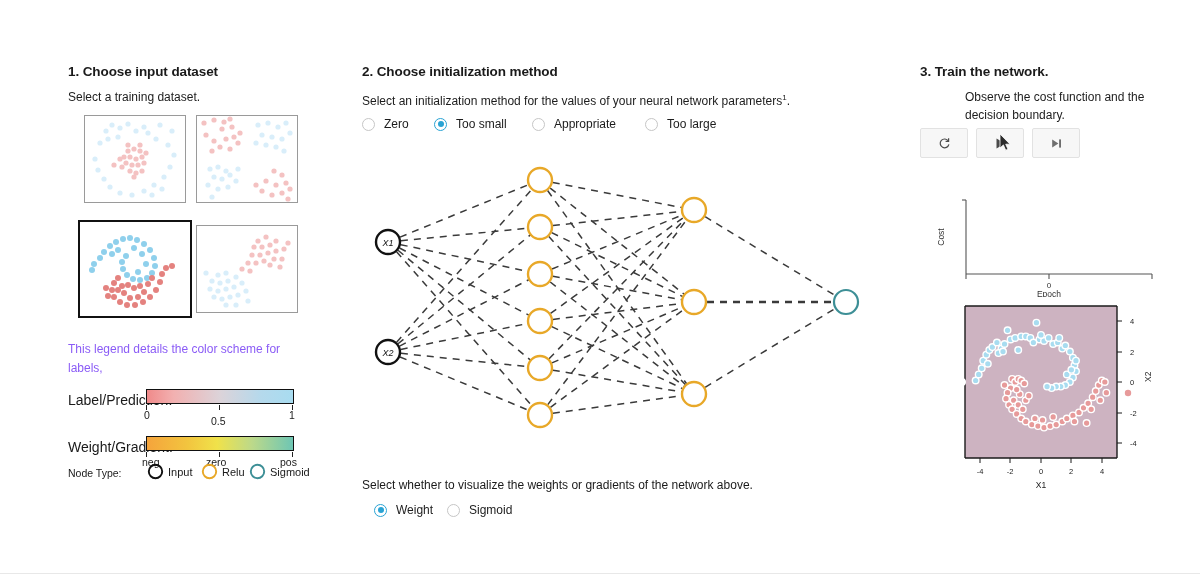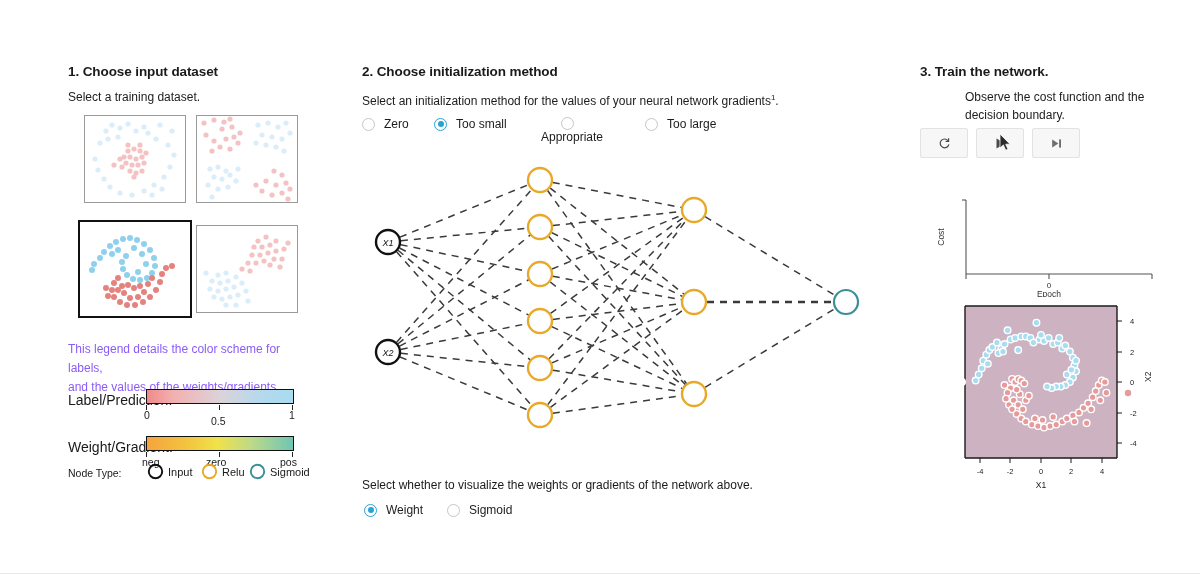--- a/index.html
+++ b/index.html
@@ -358,21 +358,20 @@
             <circle cx="10" cy="48" r="2.6"></circle>
               <circle cx="52" cy="76" r="2.6"></circle>
           </g>
         </svg>
         <div class="frame"></div>
       </div>
     </div>
 
     <div class="legend-text">
       <div>This legend details the color scheme for labels,</div>
-      <div>and the values of the weights/gradients.</div>
     </div>
 
     <div class="legend-row-label" style="left:0; top:392px;">Label/Prediction:</div>
     <div class="cbar label-bar"></div>
     <div class="tickrow ticks-label">
       <div class="tickmark" style="left:0px; top:-1px;"></div>
       <div class="tickmark" style="left:73px; top:-1px;"></div>
       <div class="tickmark" style="left:146px; top:-1px;"></div>
       <span class="t-l" style="top:3px;">0</span>
       <span style="left:65px; top:3px;margin-top:6px;">0.5</span>
@@ -408,31 +407,31 @@
         <svg class="nt-circle" viewBox="0 0 17 17">
           <circle cx="8.5" cy="8.5" r="6.7" fill="none" stroke="#3D8F96" stroke-width="1.9"></circle>
         </svg>
         <span class="txt">Sigmoid</span>
       </div>
     </div>
   </div>
 
   <div class="col col-2">
     <h2 class="step-title">2. Choose initialization method</h2>
-    <p class="step-sub"><span>Select an initialization method for the values of your neural network gradients</span><sup style="font-size:8px;">1</sup><span>.</span></p>
+    <p class="step-sub"><span>Select an initialization method for the values of your neural network parameters</span><sup style="font-size:8px;">1</sup><span>.</span></p>
 
     <div class="radio-row" style="top:117px; left:0;">
       <div class="radio"></div>
       <div class="radio-label">Zero</div>
     </div>
     <div class="radio-row" style="top:117px; left:72px;">
       <div class="radio checked"></div>
       <div class="radio-label">Too small</div>
     </div>
-    <div class="radio-row" style="top:117px; left:170px;flex-direction:column;">
+    <div class="radio-row" style="top:117px; left:170px;">
       <div class="radio"></div>
       <div class="radio-label">Appropriate</div>
     </div>
     <div class="radio-row" style="top:117px; left:283px;">
       <div class="radio"></div>
       <div class="radio-label">Too large</div>
     </div>
 
     <svg class="net-svg" viewBox="0 0 530 310">
       <g stroke="#3a3a3a" stroke-width="1.5" stroke-dasharray="7,6" fill="none">
@@ -494,21 +493,21 @@
         <circle cx="332" cy="60" r="12"></circle>
         <circle cx="332" cy="152" r="12"></circle>
         <circle cx="332" cy="244" r="12"></circle>
       </g>
 
       <circle cx="484" cy="152" r="12" fill="#fff" stroke="#3D8F96" stroke-width="2.2"></circle>
     </svg>
 
     <div class="wg-caption">Select whether to visualize the weights or gradients of the network above.</div>
 
-    <div class="radio-row" style="top:503px; left:2px;">
+    <div class="radio-row" style="top:503px; left:12px;">
       <div class="radio checked"></div>
       <div class="radio-label">Weight</div>
     </div>
     <div class="radio-row" style="top:503px; left:85px;">
       <div class="radio"></div>
       <div class="radio-label">Sigmoid</div>
     </div>
   </div>
 
   <div class="col col-3">

